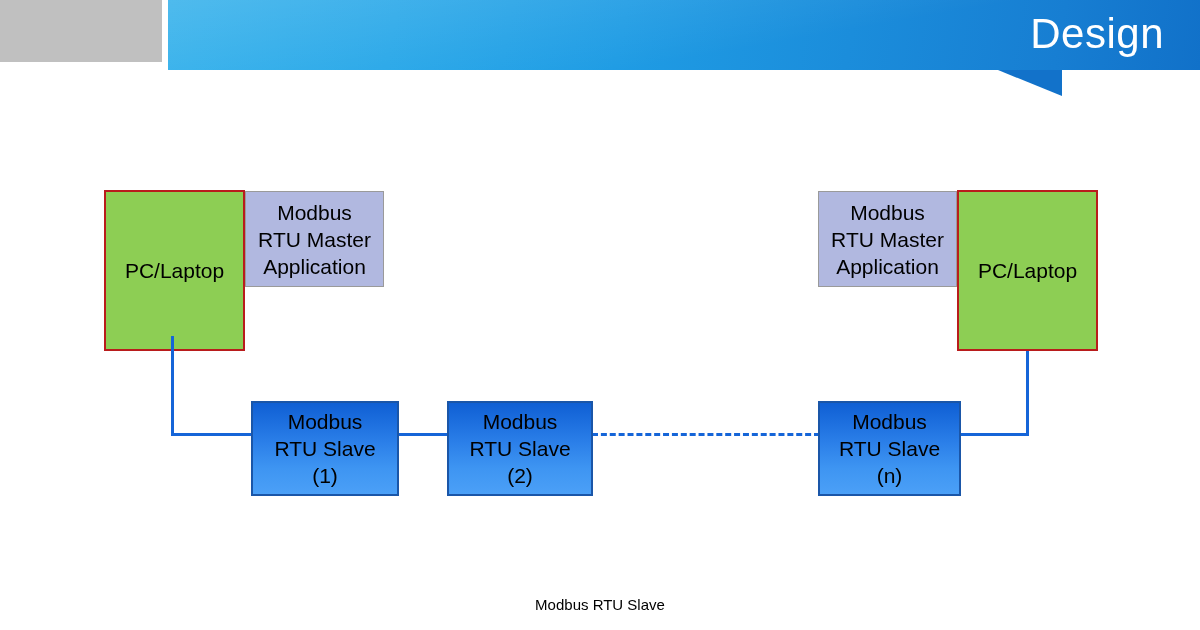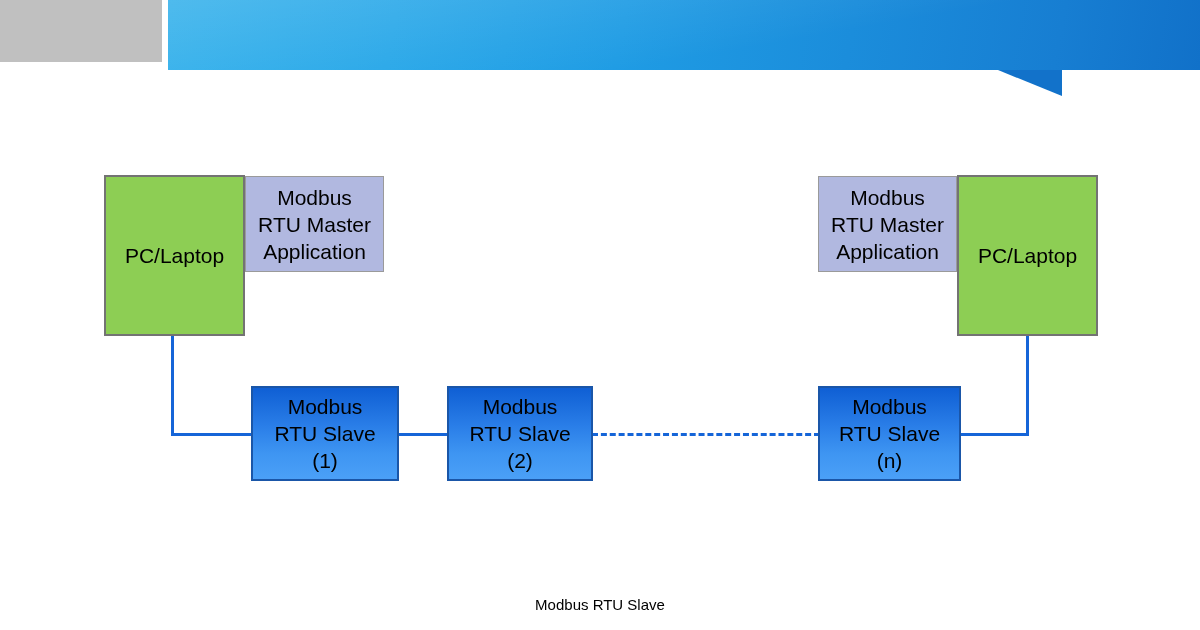--- a/index.html
+++ b/index.html
@@ -80,24 +80,25 @@
   .node {
     position: absolute;
     box-sizing: border-box;
     display: flex;
     align-items: center;
     justify-content: center;
     text-align: left;
     color: #000000;
     font-size: 21px;
     line-height: 27px;
+    margin-top: 15px;
   }
   .node-green {
     background: #8dce54;
-    border: 2px solid #737373;
+    border: 2px solid #b91c1c;
   }
   .node-purple {
     background: #b1b8e0;
     border: 1px solid #9a9a9a;
     z-index: 3;
   }
   .node-blue {
     background: linear-gradient(180deg, #0f5fd4 0%, #2a7ee8 42%, #3e95f2 72%, #4ba0f7 100%);
     border: 2px solid #1a56a8;
     z-index: 3;
@@ -128,20 +129,21 @@
 </style>
 </head>
 <body>
 
 <div id="slide">
 
   <div class="hdr-gray"></div>
   <div class="hdr-band"></div>
   <div class="hdr-band-sheen"></div>
   <div class="hdr-tail"></div>
+  <div class="hdr-title">Design</div>
 
   <div class="node node-green" style="left:104px; top:175px; width:141px; height:161px;">
     <span>PC/Laptop</span>
   </div>
 
   <div class="node node-purple" style="left:245px; top:176px; width:139px; height:96px; flex-direction:column;">
     <span>Modbus</span>
     <span>RTU Master</span>
     <span>Application</span>
   </div>

